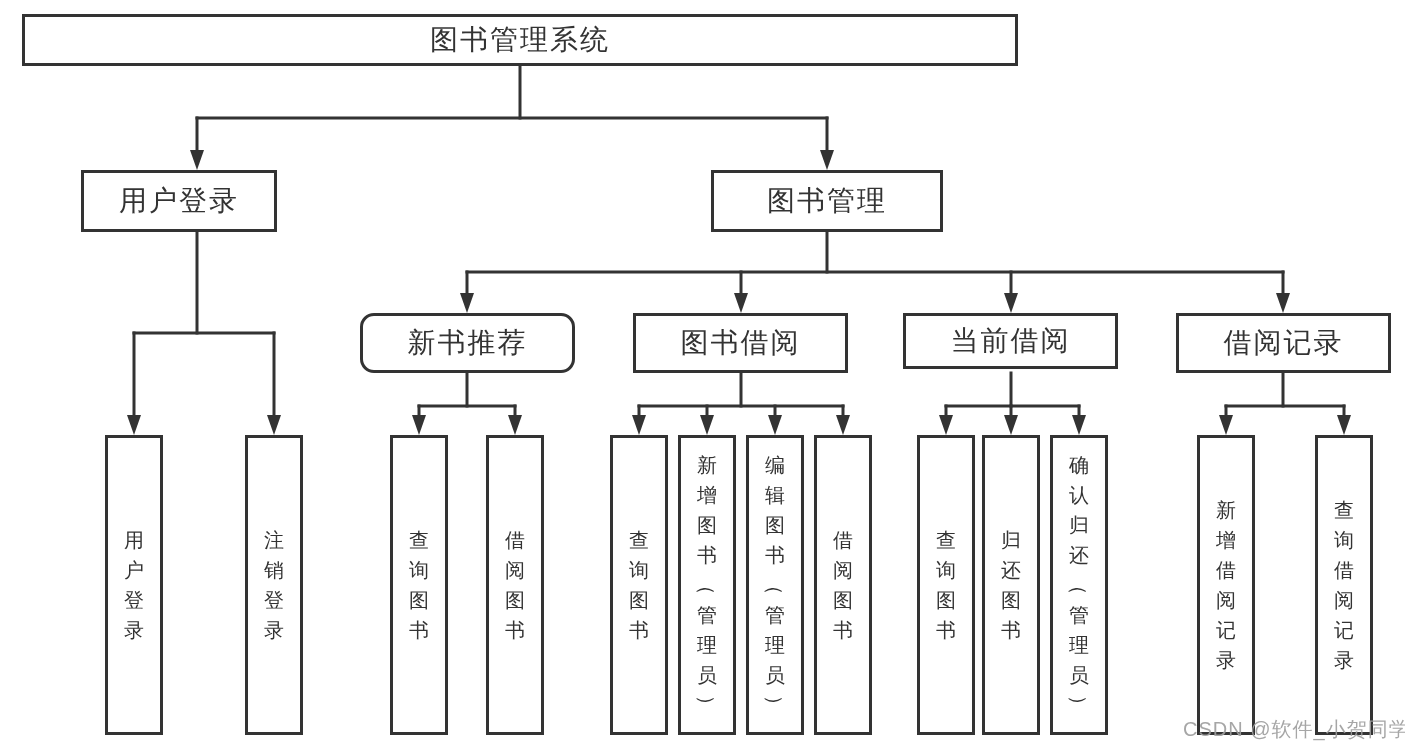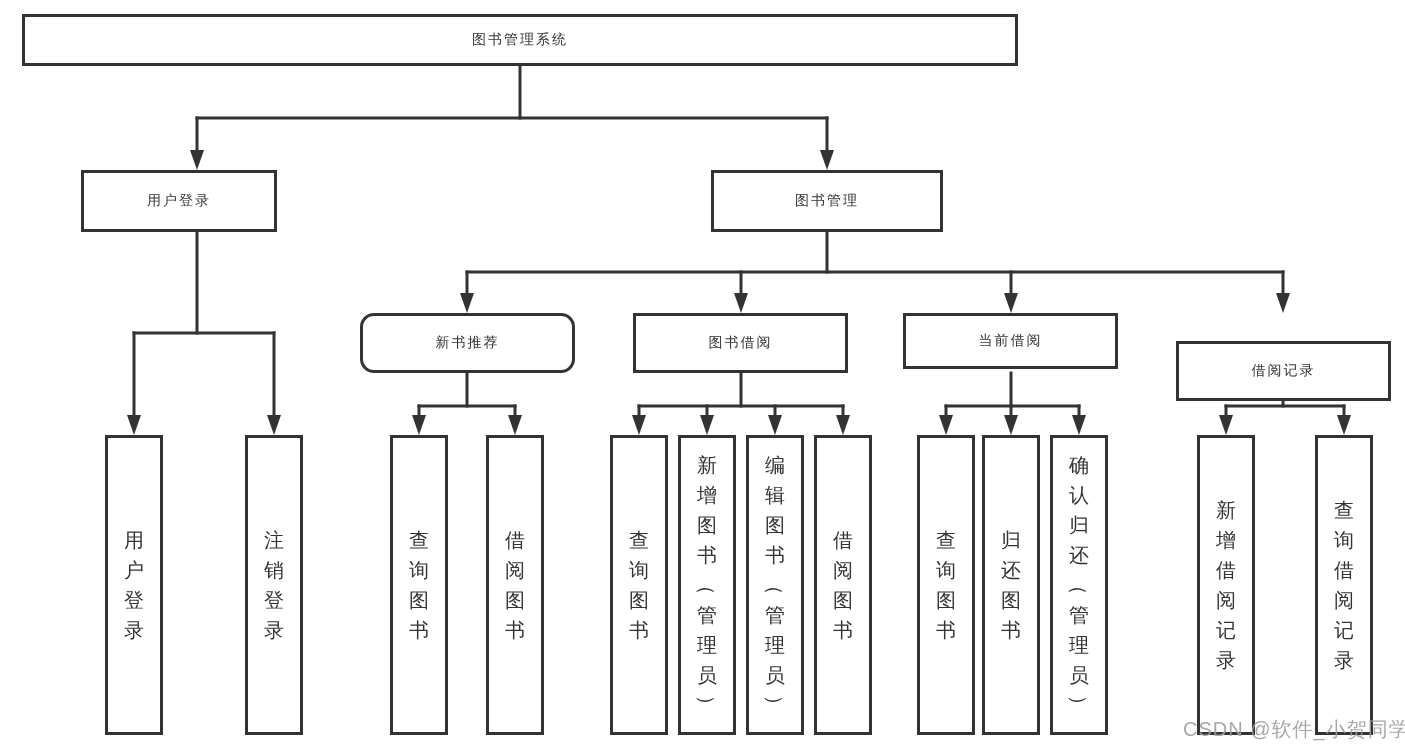--- a/index.html
+++ b/index.html
@@ -21,21 +21,21 @@
     box-sizing: border-box;
     border: 3px solid #333333;
     background: #ffffff;
     color: #333333;
     display: flex;
     align-items: center;
     justify-content: center;
     z-index: 1;
   }
   .hnode {
-    font-size: 14px;
+    font-size: 28px;
     letter-spacing: 2px;
     white-space: nowrap;
   }
   .vnode { font-size: 20px; }
   .vnode .vlabel {
     display: flex;
     flex-direction: column;
     align-items: center;
     justify-content: center;
     height: 100%;
@@ -132,21 +132,21 @@
 
   <div class="node hnode" style="left:360px; top:313px; width:215px; height:60px;border-radius:14px;">
     <span>新书推荐</span>
   </div>
   <div class="node hnode" style="left:633px; top:313px; width:215px; height:60px;">
     <span>图书借阅</span>
   </div>
   <div class="node hnode" style="left:903px; top:313px; width:215px; height:56px;">
     <span>当前借阅</span>
   </div>
-  <div class="node hnode" style="left:1176px; top:313px; width:215px; height:60px;margin-top:28px;">
+  <div class="node hnode" style="left:1176px; top:313px; width:215px; height:60px;">
     <span>借阅记录</span>
   </div>
 
   <div class="node vnode" style="left:105px; top:435px; width:58px; height:300px;">
     <span class="vlabel">
         <span class="vchar">用</span>
         <span class="vchar">户</span>
         <span class="vchar">登</span>
         <span class="vchar">录</span>
       </span>

